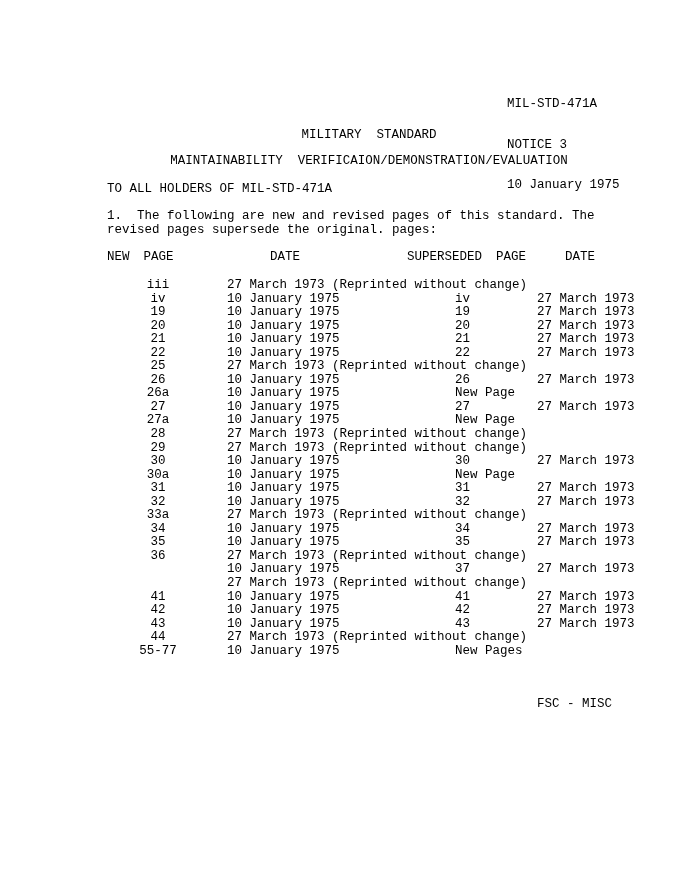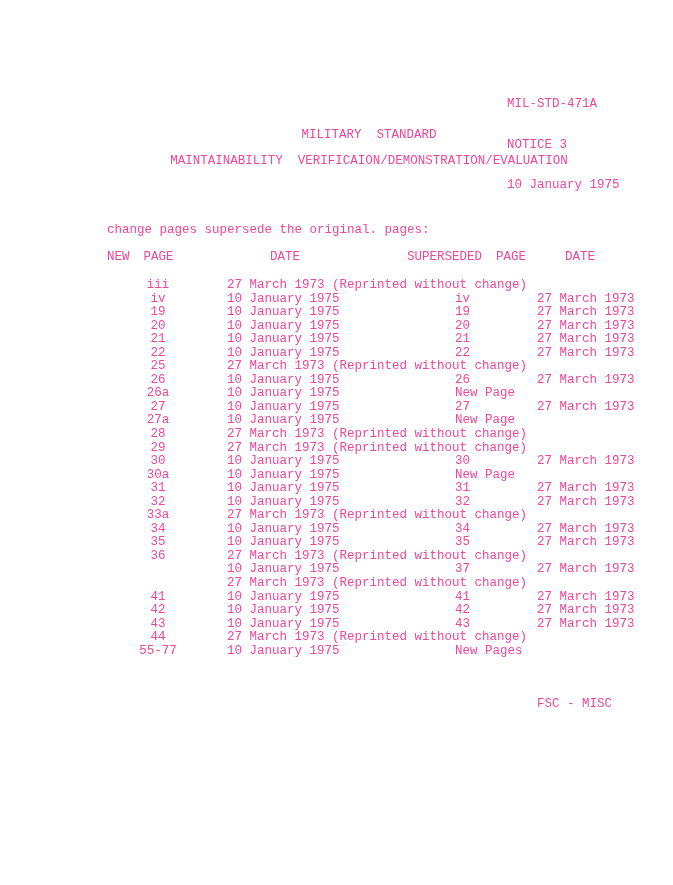--- a/index.html
+++ b/index.html
@@ -34,33 +34,35 @@
   .c0{left:120px;width:76px;text-align:center;}
   .c1{left:227px;}
   .c2{left:455px;}
   .c3{left:537px;}
   .para2{left:107px;top:668px;}
   .fsc{left:537px;top:698px;}
 </style>
 </head>
 <body>
 
-<div class="page" style="color: #ec4899;">
+<div class="page" style="color: #000000;">
 
   <div class="abs doc-ref">
     <div>MIL-STD-471A</div>
     <div>NOTICE 3</div>
     <div>10 January 1975</div>
   </div>
 
   <div class="abs centerband subtitle">MAINTAINABILITY  VERIFICAION/DEMONSTRATION/EVALUATION</div>
   <div class="abs centerband title">MILITARY  STANDARD</div>
 
+  <div class="abs holders">TO ALL HOLDERS OF MIL-STD-471A</div>
 
-  <div class="abs para1-l2">change pages supersede the original. pages:</div>
+  <div class="abs para1-l1">1.  The following are new and revised pages of this standard. The</div>
+  <div class="abs para1-l2">revised pages supersede the original. pages:</div>
 
   <div class="abs th th-newpage"><span class="u">NEW</span><span class="u w2">PAGE</span></div>
   <div class="abs th th-date1 u">DATE</div>
   <div class="abs th th-sup"><span class="u">SUPERSEDED</span><span class="u w2">PAGE</span></div>
   <div class="abs th th-date2 u">DATE</div>
 
   <div id="table-rows" class="abs rows"><div class="trow"><span class="c c0">iii</span><span class="c c1">27 March 1973 (Reprinted without change)</span><span class="c c2"></span><span class="c c3"></span></div><div class="trow"><span class="c c0">iv</span><span class="c c1">10 January 1975</span><span class="c c2">iv</span><span class="c c3">27 March 1973</span></div><div class="trow"><span class="c c0">19</span><span class="c c1">10 January 1975</span><span class="c c2">19</span><span class="c c3">27 March 1973</span></div><div class="trow"><span class="c c0">20</span><span class="c c1">10 January 1975</span><span class="c c2">20</span><span class="c c3">27 March 1973</span></div><div class="trow"><span class="c c0">21</span><span class="c c1">10 January 1975</span><span class="c c2">21</span><span class="c c3">27 March 1973</span></div><div class="trow"><span class="c c0">22</span><span class="c c1">10 January 1975</span><span class="c c2">22</span><span class="c c3">27 March 1973</span></div><div class="trow"><span class="c c0">25</span><span class="c c1">27 March 1973 (Reprinted without change)</span><span class="c c2"></span><span class="c c3"></span></div><div class="trow"><span class="c c0">26</span><span class="c c1">10 January 1975</span><span class="c c2">26</span><span class="c c3">27 March 1973</span></div><div class="trow"><span class="c c0">26a</span><span class="c c1">10 January 1975</span><span class="c c2">New Page</span><span class="c c3"></span></div><div class="trow"><span class="c c0">27</span><span class="c c1">10 January 1975</span><span class="c c2">27</span><span class="c c3">27 March 1973</span></div><div class="trow"><span class="c c0">27a</span><span class="c c1">10 January 1975</span><span class="c c2">New Page</span><span class="c c3"></span></div><div class="trow"><span class="c c0">28</span><span class="c c1">27 March 1973 (Reprinted without change)</span><span class="c c2"></span><span class="c c3"></span></div><div class="trow"><span class="c c0">29</span><span class="c c1">27 March 1973 (Reprinted without change)</span><span class="c c2"></span><span class="c c3"></span></div><div class="trow"><span class="c c0">30</span><span class="c c1">10 January 1975</span><span class="c c2">30</span><span class="c c3">27 March 1973</span></div><div class="trow"><span class="c c0">30a</span><span class="c c1">10 January 1975</span><span class="c c2">New Page</span><span class="c c3"></span></div><div class="trow"><span class="c c0">31</span><span class="c c1">10 January 1975</span><span class="c c2">31</span><span class="c c3">27 March 1973</span></div><div class="trow"><span class="c c0">32</span><span class="c c1">10 January 1975</span><span class="c c2">32</span><span class="c c3">27 March 1973</span></div><div class="trow"><span class="c c0">33a</span><span class="c c1">27 March 1973 (Reprinted without change)</span><span class="c c2"></span><span class="c c3"></span></div><div class="trow"><span class="c c0">34</span><span class="c c1">10 January 1975</span><span class="c c2">34</span><span class="c c3">27 March 1973</span></div><div class="trow"><span class="c c0">35</span><span class="c c1">10 January 1975</span><span class="c c2">35</span><span class="c c3">27 March 1973</span></div><div class="trow"><span class="c c0">36</span><span class="c c1">27 March 1973 (Reprinted without change)</span><span class="c c2"></span><span class="c c3"></span></div><div class="trow"><span class="c c0"></span><span class="c c1">10 January 1975</span><span class="c c2">37</span><span class="c c3">27 March 1973</span></div><div class="trow"><span class="c c0"></span><span class="c c1">27 March 1973 (Reprinted without change)</span><span class="c c2"></span><span class="c c3"></span></div><div class="trow"><span class="c c0">41</span><span class="c c1">10 January 1975</span><span class="c c2">41</span><span class="c c3">27 March 1973</span></div><div class="trow"><span class="c c0">42</span><span class="c c1">10 January 1975</span><span class="c c2">42</span><span class="c c3">27 March 1973</span></div><div class="trow"><span class="c c0">43</span><span class="c c1">10 January 1975</span><span class="c c2">43</span><span class="c c3">27 March 1973</span></div><div class="trow"><span class="c c0">44</span><span class="c c1">27 March 1973 (Reprinted without change)</span><span class="c c2"></span><span class="c c3"></span></div><div class="trow"><span class="c c0">55-77</span><span class="c c1">10 January 1975</span><span class="c c2">New Pages</span><span class="c c3"></span></div></div>
 
   <div class="abs fsc">FSC - MISC</div>
 

